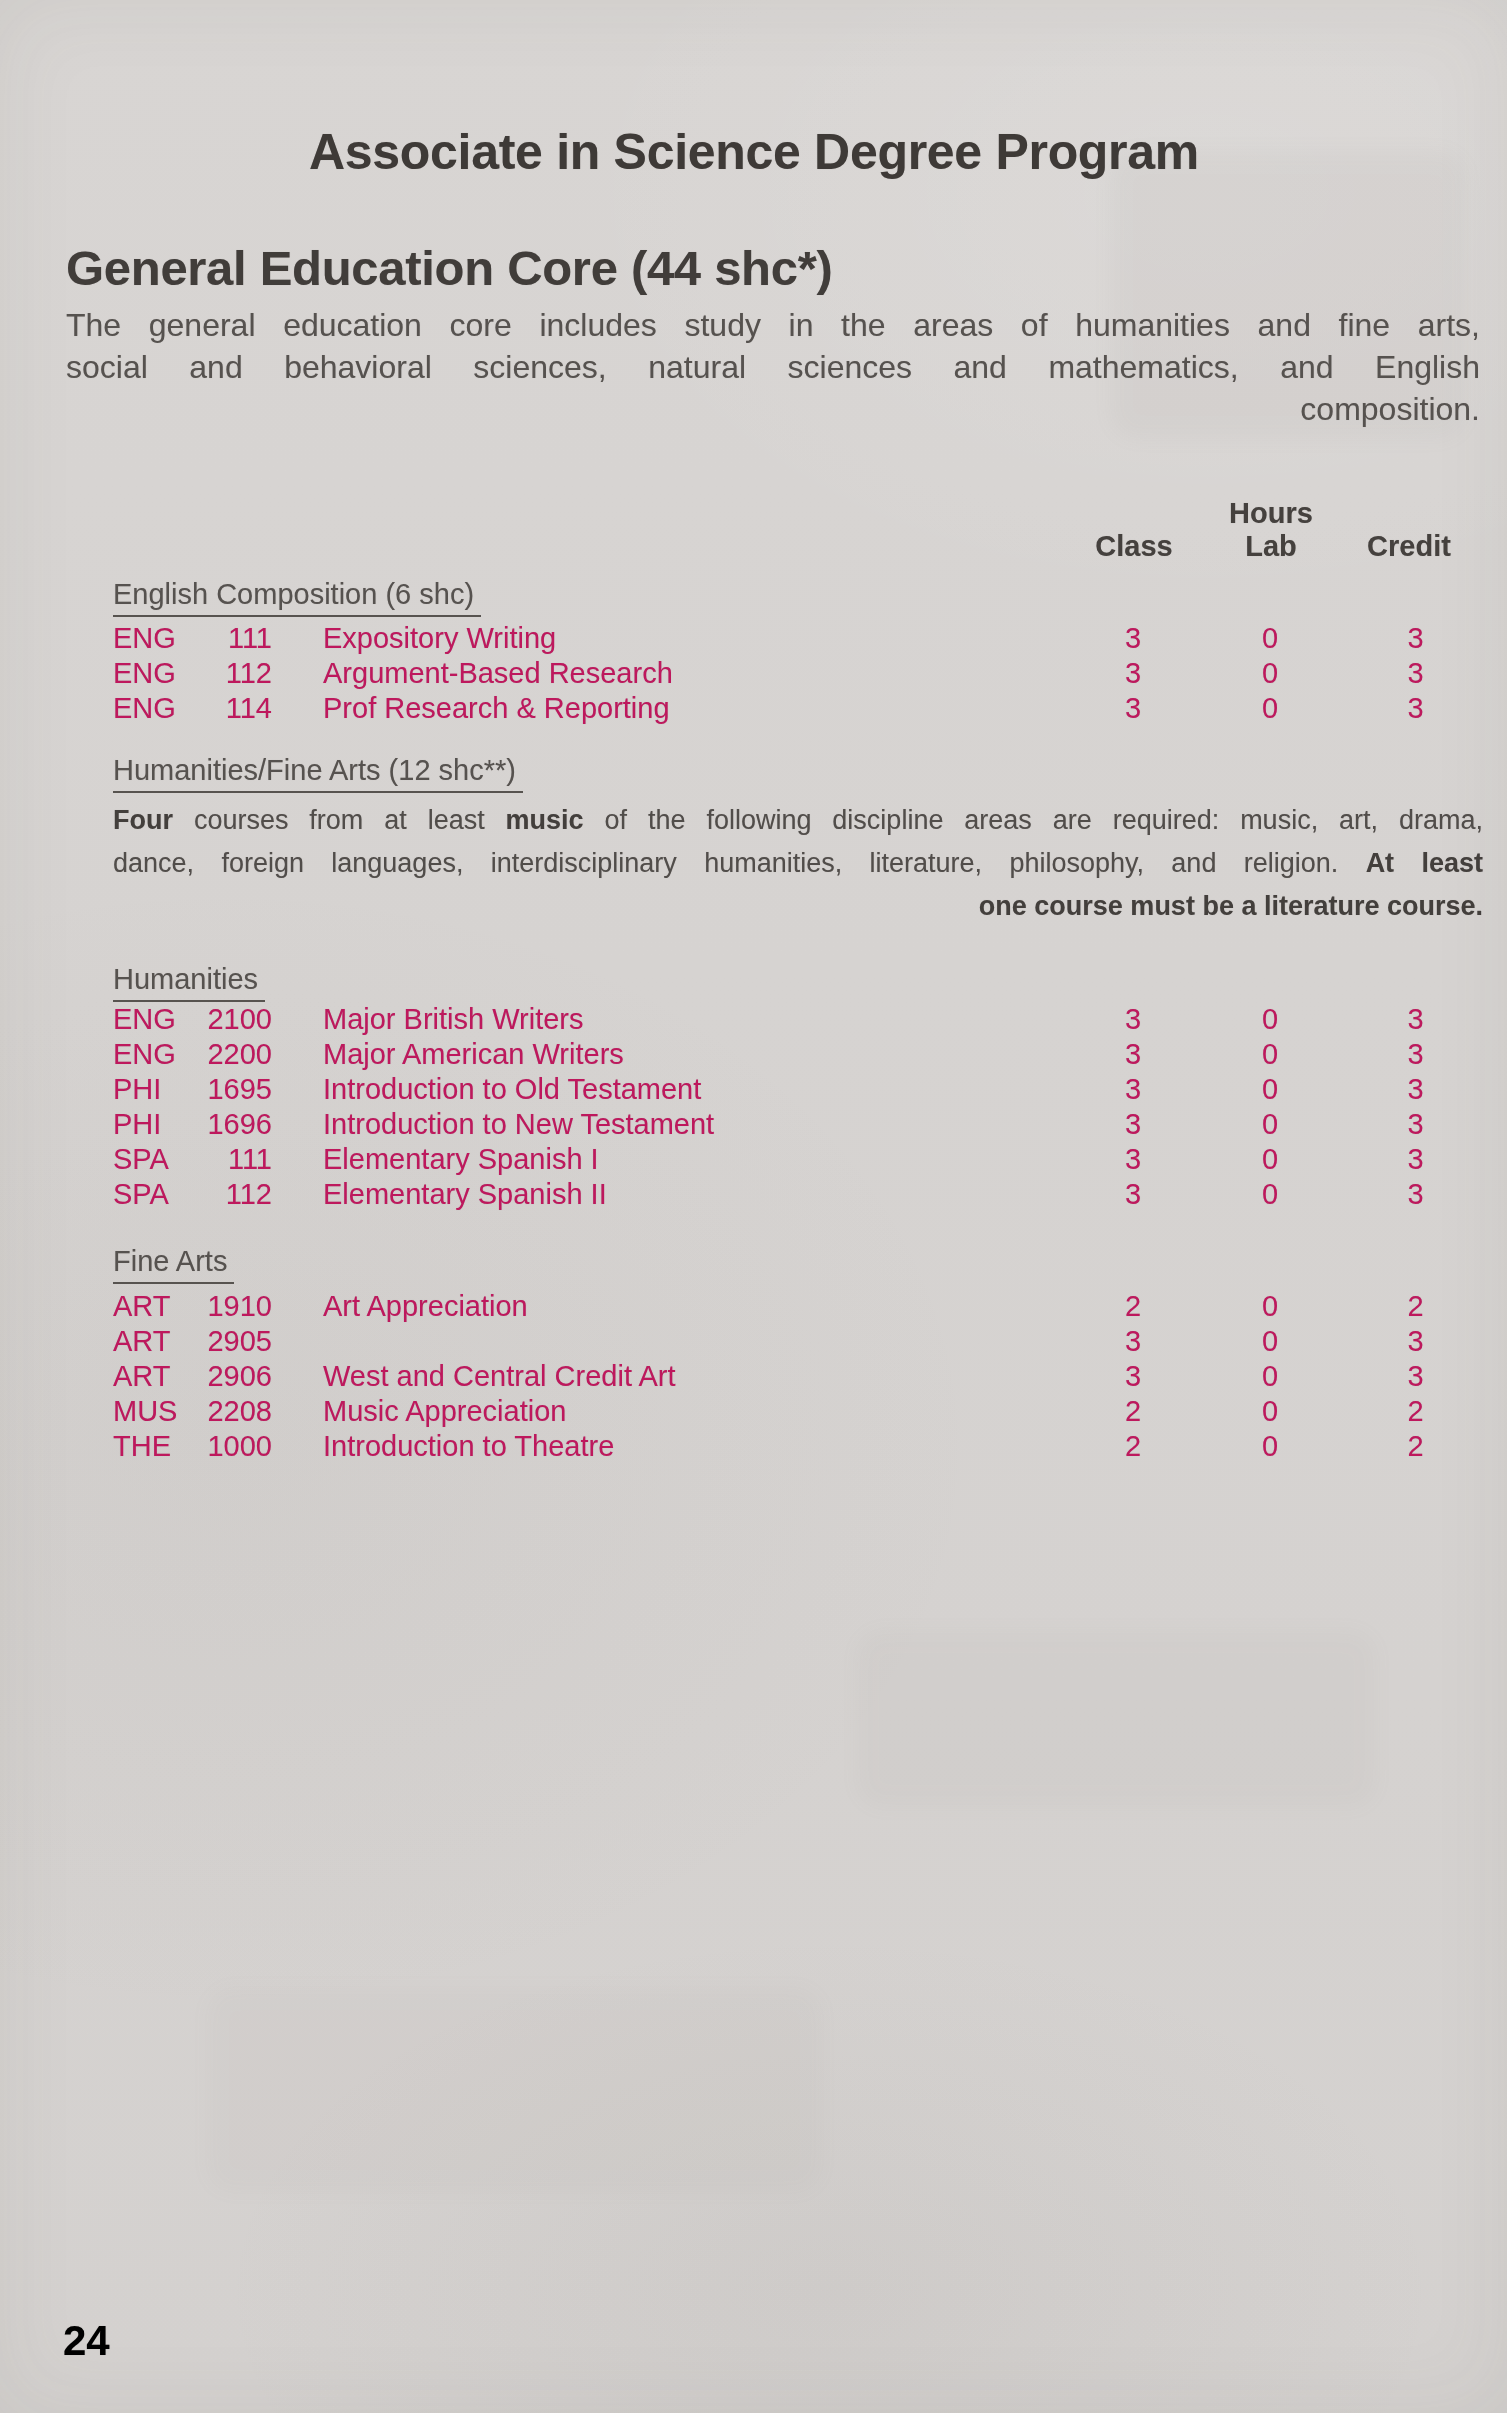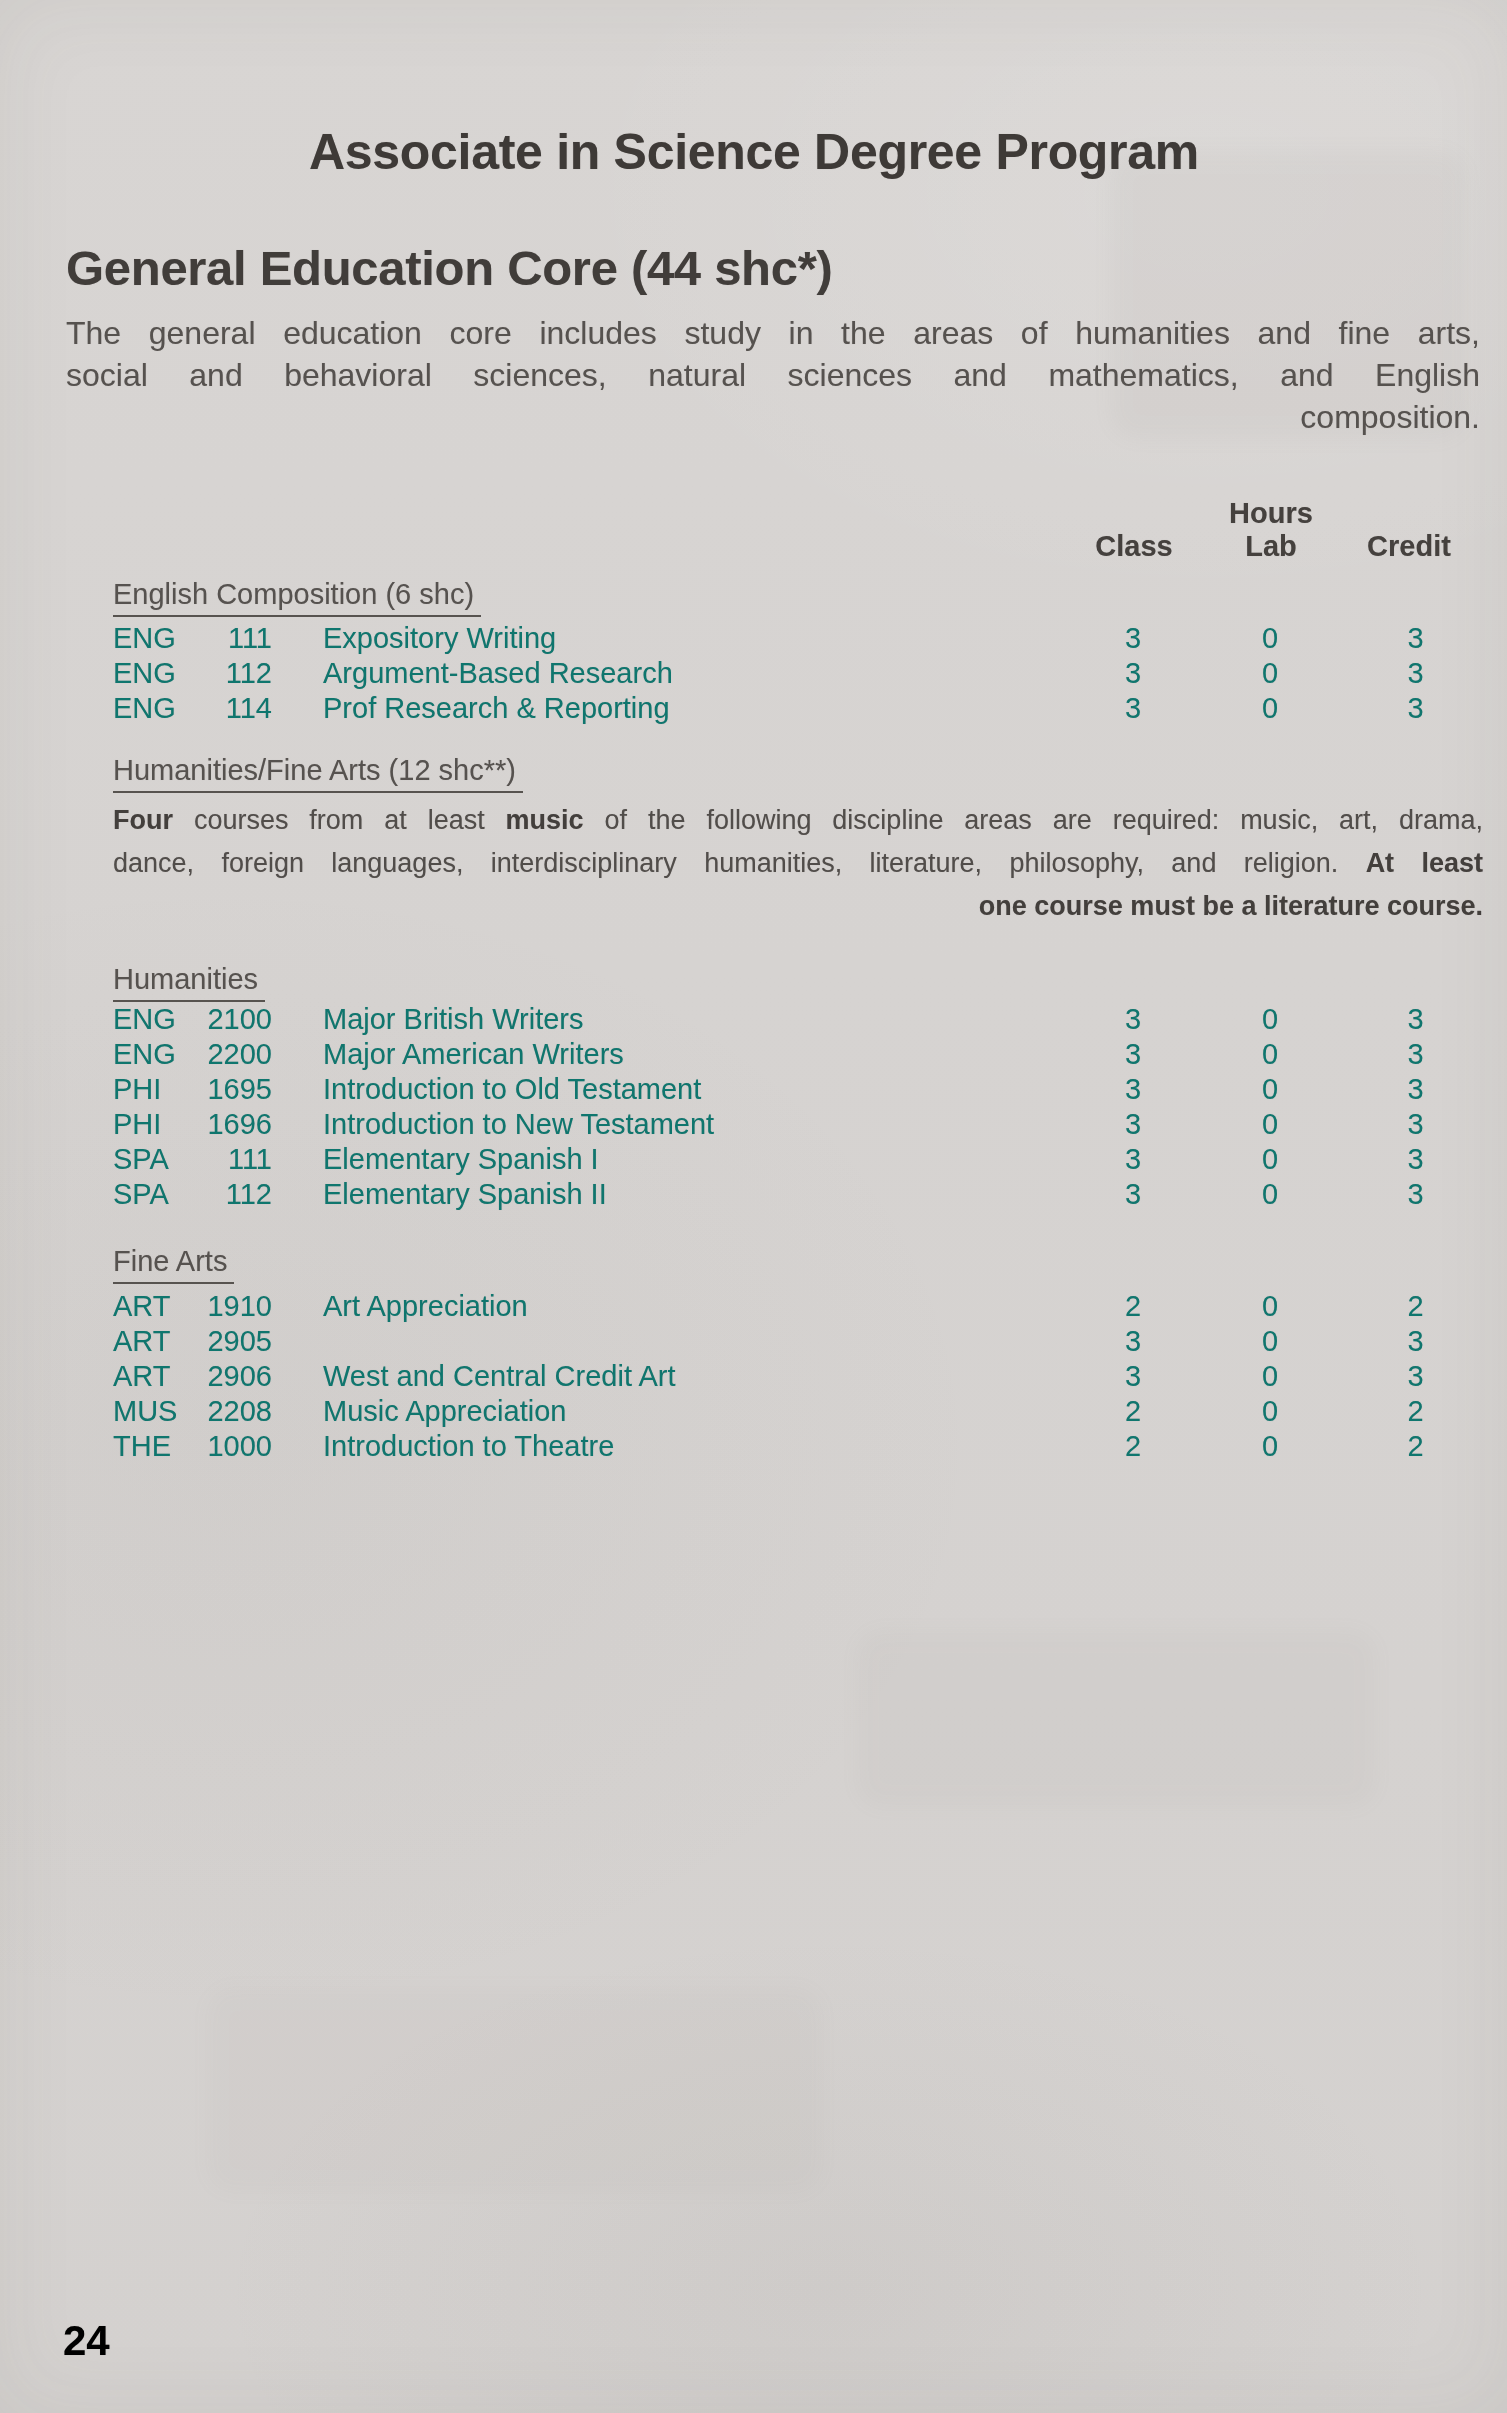--- a/index.html
+++ b/index.html
@@ -24,21 +24,21 @@
     position:absolute;top:123px;left:0;width:1508px;
     text-align:center;font-size:50px;font-weight:bold;color:#3e3a37;
     letter-spacing:-0.3px;text-shadow:0 0 0.7px rgba(62,58,55,0.35);
   }
   .h2{
     position:absolute;top:240px;left:66px;
     font-size:49px;font-weight:bold;color:#413d3a;
     letter-spacing:-0.3px;text-shadow:0 0 0.7px rgba(65,61,58,0.3);
   }
   .intro{
-    position:absolute;top:312px;left:66px;width:1414px;
+    position:absolute;top:304px;left:66px;width:1414px;
     font-size:32px;line-height:42px;color:#56524f;
     text-shadow:0 0 0.7px rgba(86,82,79,0.25);
   }
   .note{
     position:absolute;top:799px;left:113px;width:1370px;
     font-size:27px;line-height:43px;color:#514d4a;
     text-shadow:0 0 0.7px rgba(81,77,74,0.25);
   }
   .jline{text-align:justify;text-align-last:justify;}
   .lline{text-align:right;}
@@ -52,21 +52,21 @@
     font-size:29px;line-height:30px;color:#56524f;
     padding-bottom:5.5px;padding-right:6.9px;
     border-bottom:2.7px solid #57534f;
     text-shadow:0 0 0.7px rgba(86,82,79,0.25);
   }
   .course-table{position:absolute;left:113px;width:1348px;}
   .crow{
     display:grid;
     grid-template-columns:75px 84px 51px 769px 82px 55px 82px 60px 89px;
     height:35px;line-height:35px;
-    font-size:29px;color:#0f766e;
+    font-size:29px;color:#be185d;
     text-shadow:0 0 0.7px rgba(85,81,78,0.25);
   }
   .c-code{grid-column:1;text-align:left;}
   .c-num{grid-column:2;text-align:right;}
   .c-title{grid-column:4;text-align:left;white-space:nowrap;}
   .c-class{grid-column:5;text-align:center;}
   .c-lab{grid-column:7;text-align:center;}
   .c-credit{grid-column:9;text-align:center;}
   .page-num{
     position:absolute;top:2317px;left:63px;

